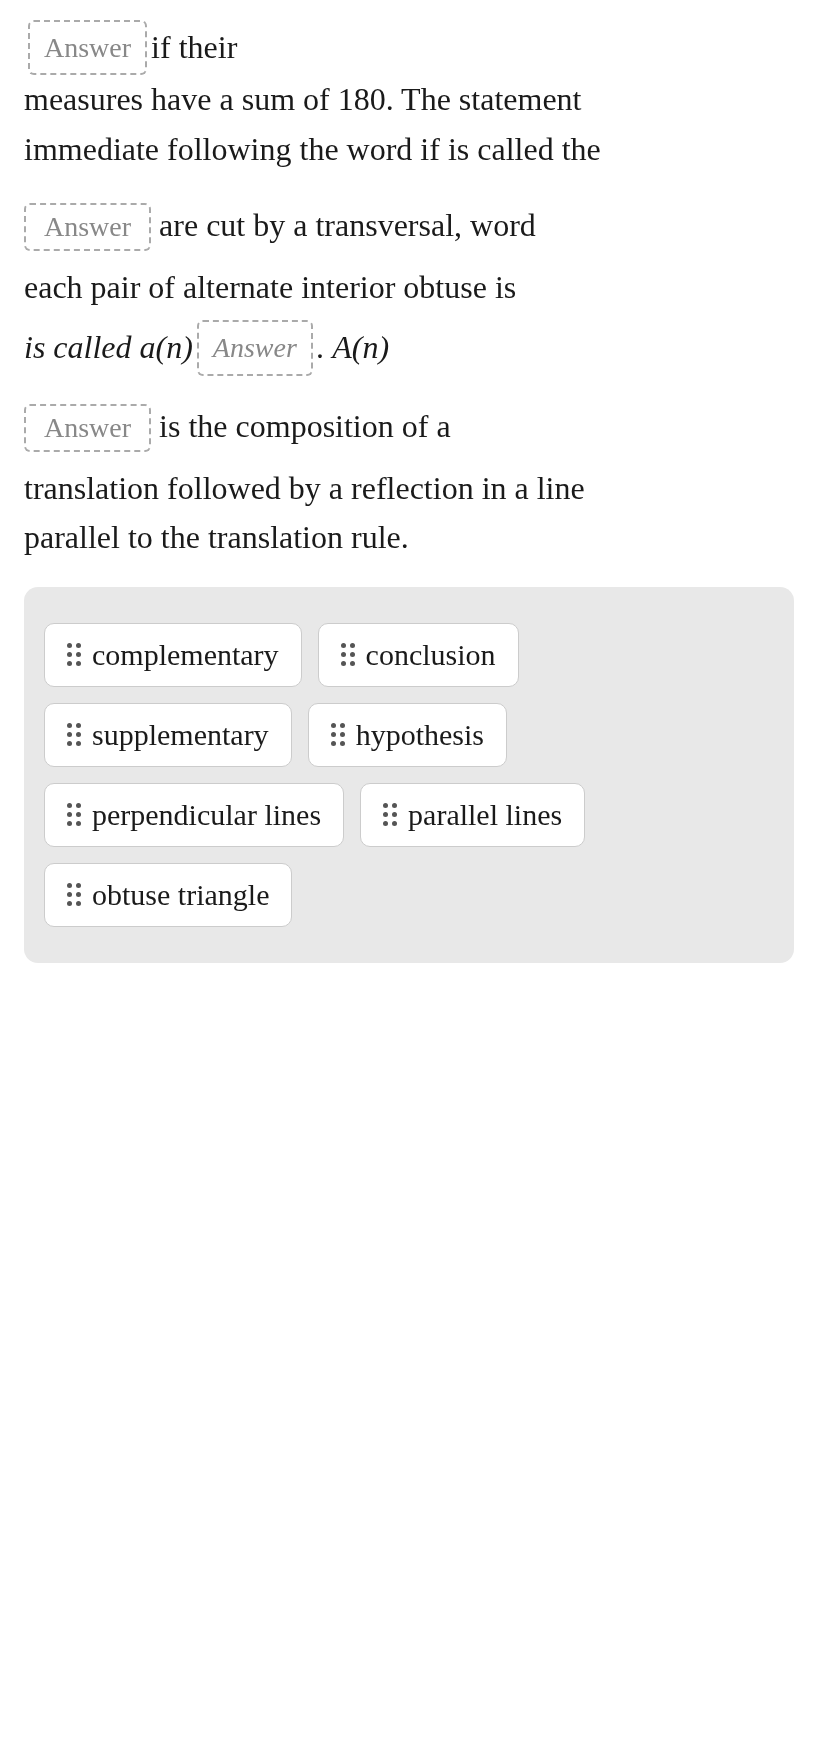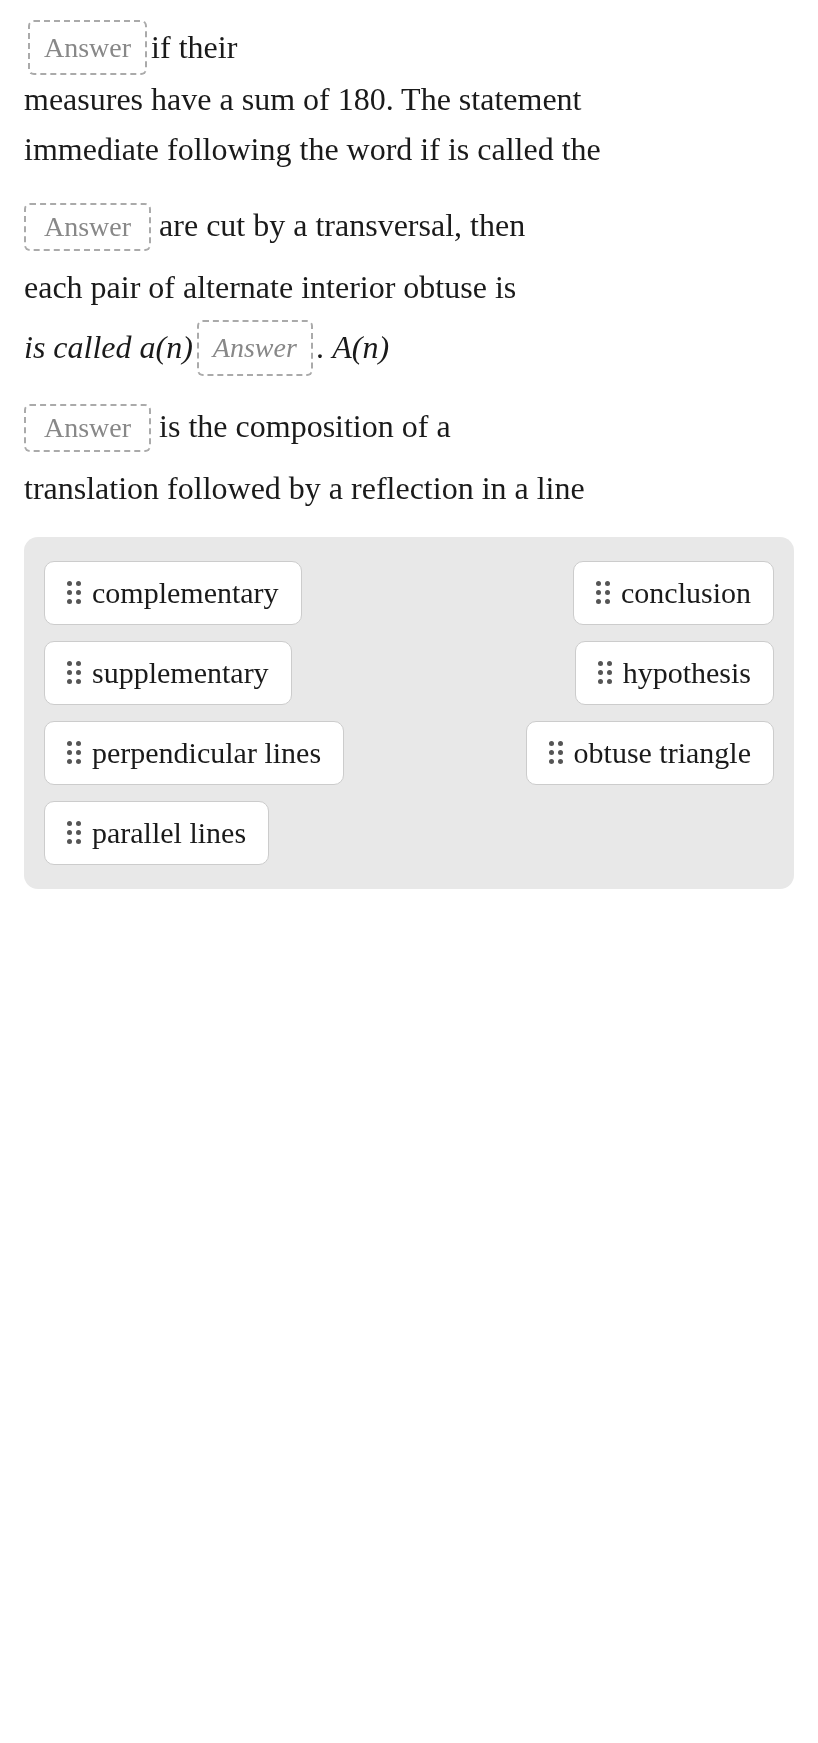--- a/index.html
+++ b/index.html
@@ -60,26 +60,25 @@
 
     .answer-block-row {
       display: block;
       margin: 16px 0 8px 0;
     }
 
     
     .answer-bank {
       background: #e8e8e8;
       border-radius: 14px;
-      padding: 24px 20px;
+      padding: 36px 20px;
       margin-top: 24px;
       display: flex;
       flex-wrap: wrap;
       gap: 16px;
-      justify-content: space-between;
     }
 
     .answer-tile {
       background: #ffffff;
       border: 1.5px solid #cccccc;
       border-radius: 10px;
       display: flex;
       align-items: center;
       padding: 14px 22px;
       font-size: 30px;
@@ -117,37 +116,38 @@
     <span class="inline-answer">Answer</span>
     <span>if their</span>
   </div>
 
   <div class="full-line">measures have a sum of 180. The statement</div>
   <div class="full-line">immediate following the word if is called the</div>
 
 
   <div class="answer-block-row">
     <span class="block-answer">Answer</span>
-    <span class="full-line">are cut by a transversal, then</span>
+    <span class="full-line">are cut by a transversal, word</span>
   </div>
 
   <div class="full-line">each pair of alternate interior obtuse is</div>
 
   <div class="line full-line" style="margin-top:8px;font-style:italic;">
     <span>is called a(n)</span>
     <span class="inline-answer">Answer</span>
     <span>. A(n)</span>
   </div>
 
   <div class="answer-block-row">
     <span class="block-answer">Answer</span>
     <span class="full-line">is the composition of a</span>
   </div>
 
   <div class="full-line">translation followed by a reflection in a line</div>
+  <div class="full-line">parallel to the translation rule.</div>
 
   <div class="answer-bank">
 
     <div class="answer-tile">
       <span class="dots-icon">
         <span></span>
           <span></span>
         <span></span>
           <span></span>
         <span></span>
@@ -206,30 +206,30 @@
 
     <div class="answer-tile">
       <span class="dots-icon">
         <span></span>
           <span></span>
         <span></span>
           <span></span>
         <span></span>
           <span></span>
       </span>
+      <span>parallel lines</span>
+    </div>
+
+    <div class="answer-tile">
+      <span class="dots-icon">
+        <span></span>
+          <span></span>
+        <span></span>
+          <span></span>
+        <span></span>
+          <span></span>
+      </span>
       <span>obtuse triangle</span>
     </div>
 
-    <div class="answer-tile">
-      <span class="dots-icon">
-        <span></span>
-          <span></span>
-        <span></span>
-          <span></span>
-        <span></span>
-          <span></span>
-      </span>
-      <span>parallel lines</span>
-    </div>
-
   </div>
 
 </div>
 
 </body></html>

